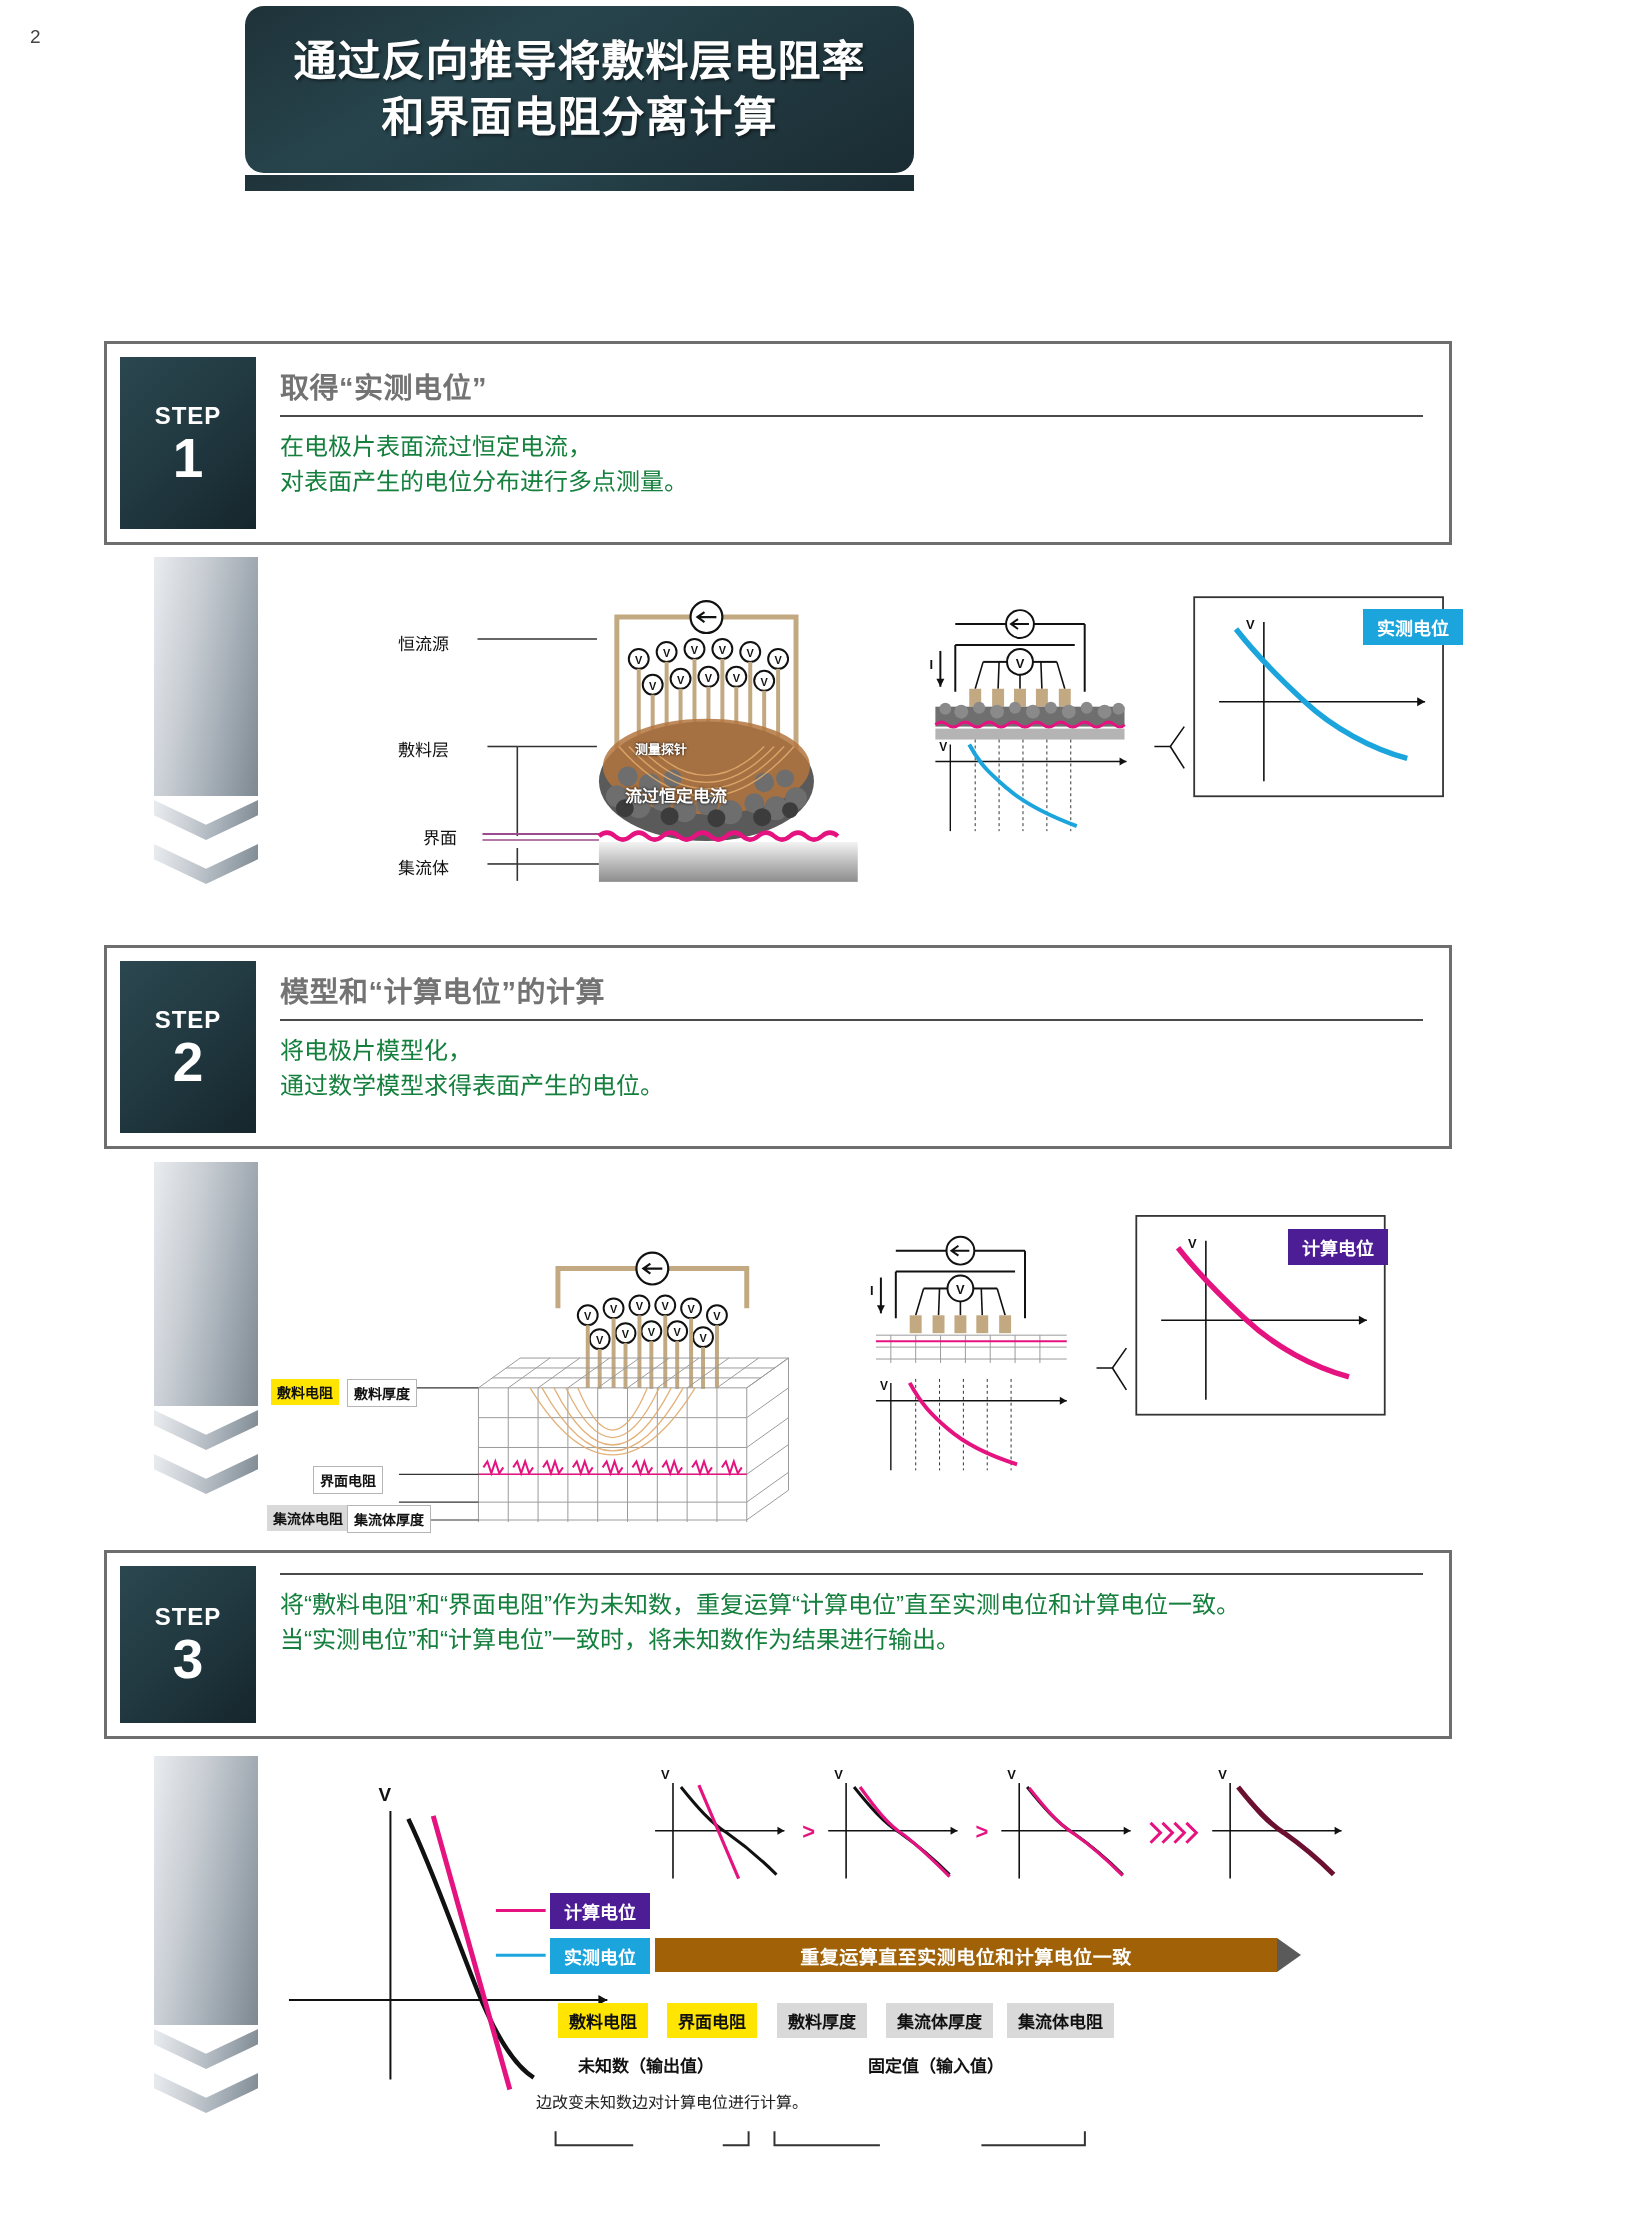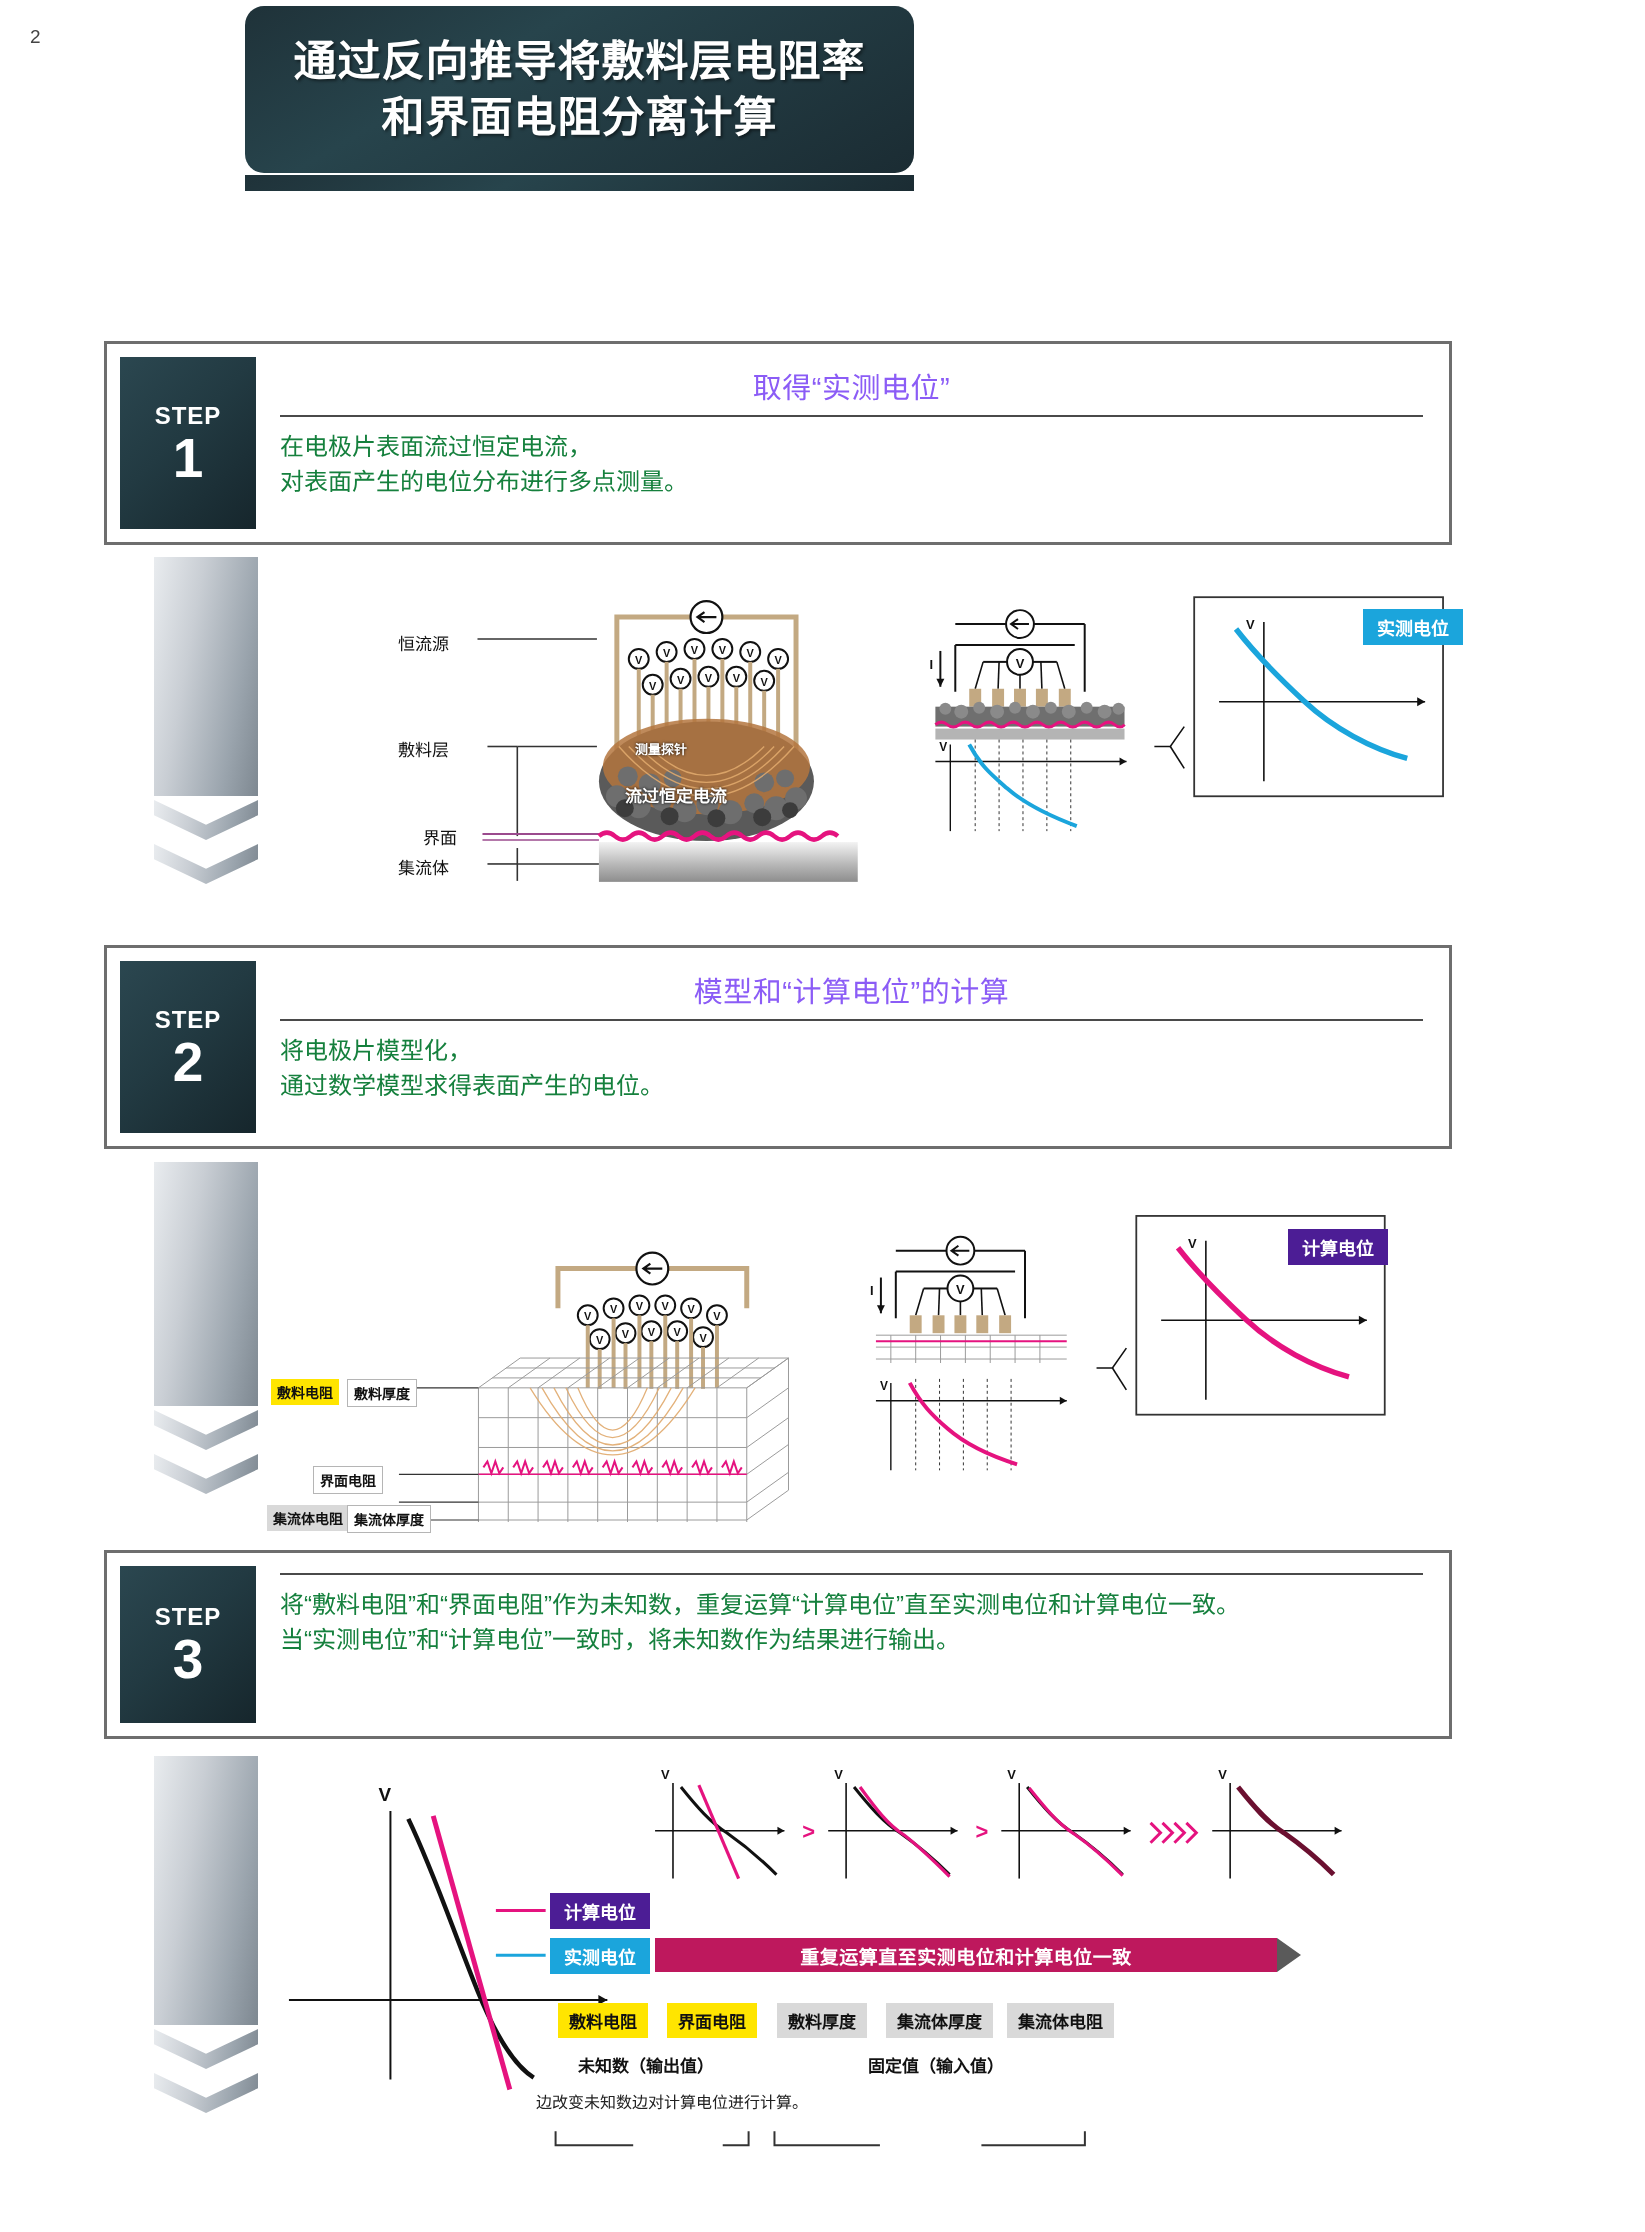--- a/index.html
+++ b/index.html
@@ -49,22 +49,22 @@
     width:136px; flex:0 0 136px;
     background:linear-gradient(135deg,#2b4750 0%,#223a42 45%,#16262c 100%);
     color:#fff; display:flex; flex-direction:column;
     align-items:center; justify-content:center;
     margin:13px 0 13px 13px;
   }
   .step-badge .sb-word{ font-size:24px; font-weight:bold; letter-spacing:1px; }
   .step-badge .sb-num{ font-size:55px; font-weight:bold; line-height:.95; margin-top:2px;}
   .step-body{ flex:1; padding:20px 26px 10px 24px; }
   .step-title{
-    font-size:29px; font-weight:normal; color:#8b5cf6;
-    letter-spacing:0.5px; margin:0 0 9px 0;text-align:center;
+    font-size:29px; font-weight:bold; color:#737373;
+    letter-spacing:0.5px; margin:0 0 9px 0;
   }
   .step-rule{ height:2px; background:#4a4a4a; width:100%; margin-bottom:13px;}
   .step-desc{ font-size:24px; line-height:1.45; color:#15803d; }
 
   
   .chevron-col{ position:absolute; width:104px; }
   .chev-shaft{
     width:104px;
     background:linear-gradient(100deg,#e9ecef 0%,#c9ced4 35%,#9aa4ad 75%,#7e8891 100%);
   }
@@ -89,21 +89,21 @@
   .tagbox{
     position:absolute; font-size:14px; font-weight:bold;
     padding:3px 6px; white-space:nowrap; color:#111;
   }
   .tag-yellow{ background:#ffe500; }
   .tag-gray{ background:#d9d9d9; }
   .tag-white{ background:#ffffff; border:1px solid #b5b5b5; }
 
   .arrowbar{
     position:absolute; height:34px;
-    background:#be185d; color:#fff;
+    background:#a16207; color:#fff;
     font-size:19px; font-weight:bold;
     display:flex; align-items:center; justify-content:center;
     letter-spacing:0.5px;
   }
   .arrowbar::after{
     content:""; position:absolute; right:-24px; top:0;
     border-left:24px solid #5a5a5a;
     border-top:17px solid transparent;
     border-bottom:17px solid transparent;
   }

